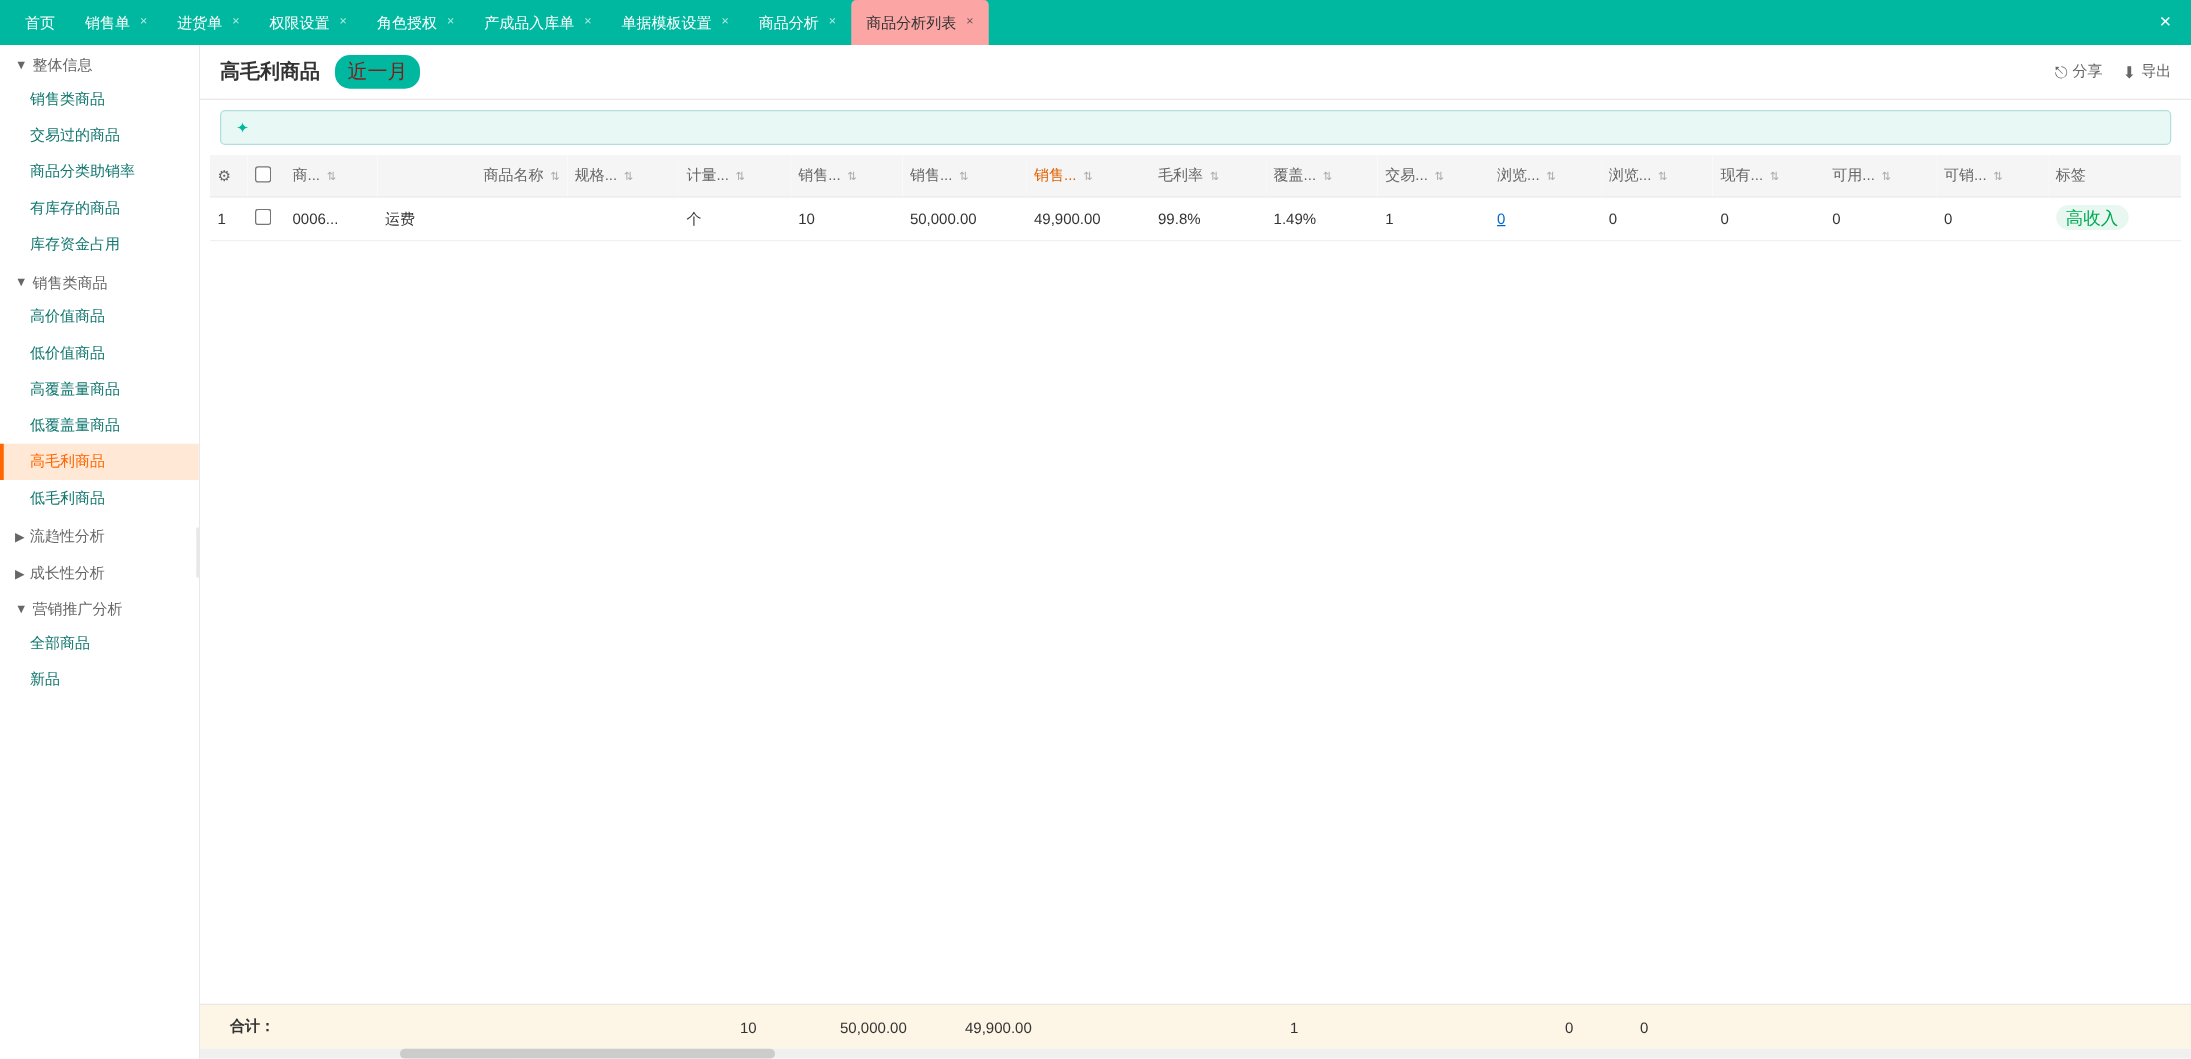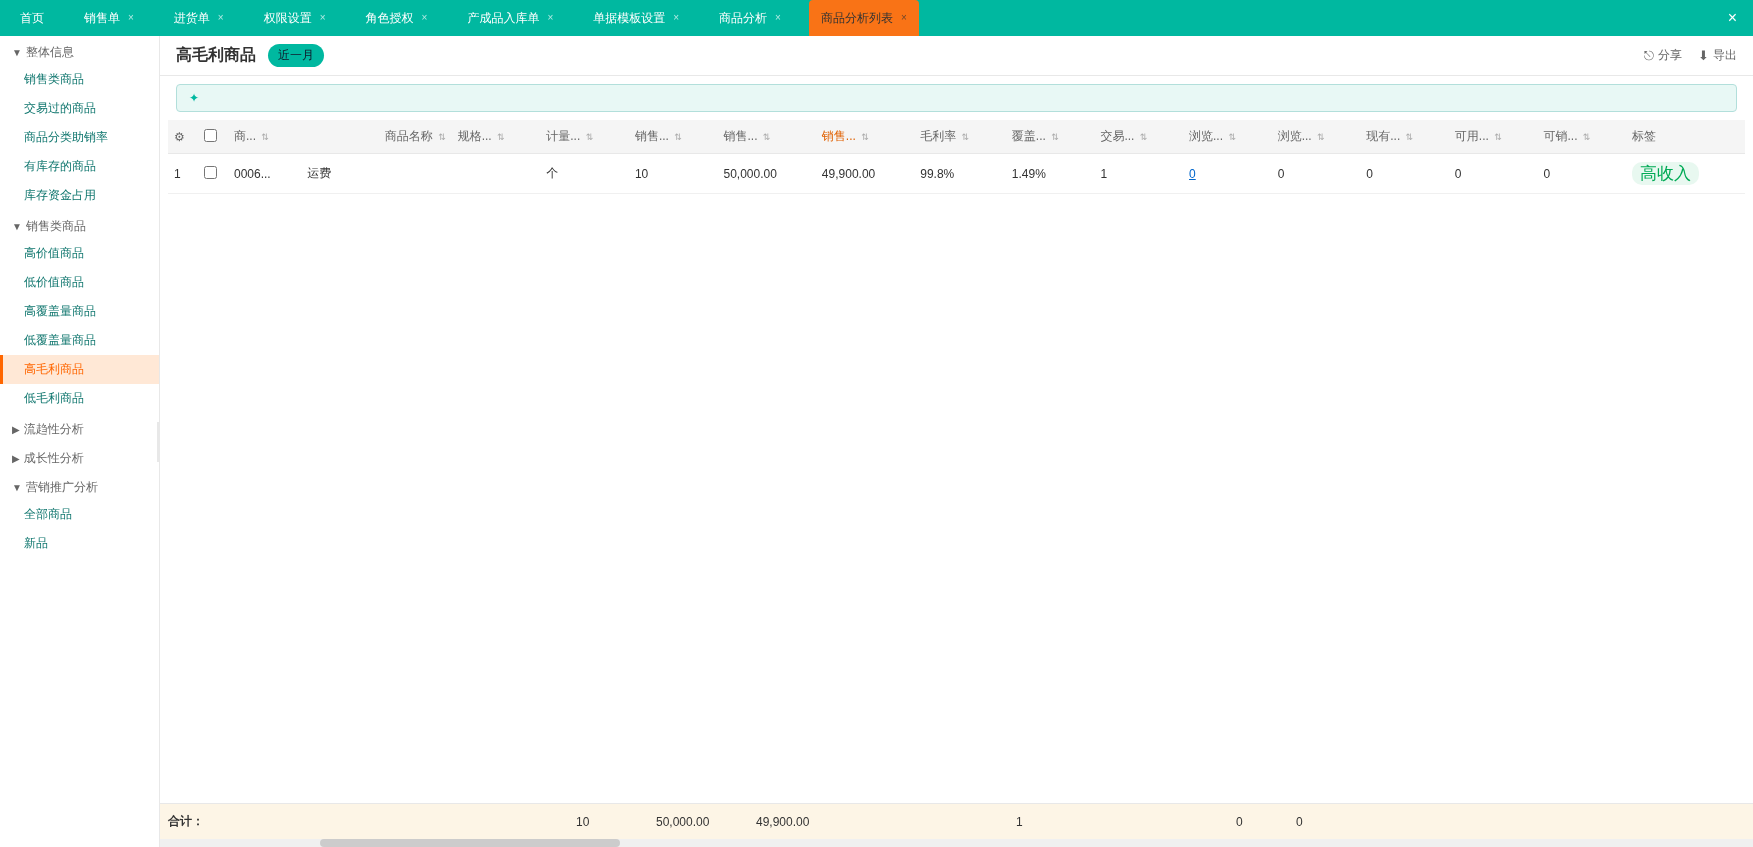--- a/index.html
+++ b/index.html
@@ -7,36 +7,35 @@
 
     
     .top-nav {
       background: #00b8a0;
       display: flex;
       align-items: center;
       height: 36px;
       padding: 0 8px;
       color: #fff;
       position: relative;
-      gap: 16px;
     }
     .top-nav .nav-item {
       padding: 0 12px;
       height: 36px;
       line-height: 36px;
       cursor: pointer;
       white-space: nowrap;
       font-size: 13px;
       display: flex;
       align-items: center;
       gap: 4px;
       color: #fff;
     }
     .top-nav .nav-item.active {
-      background: #f97316;
+      background: #fca5a5;
       color: #333;
       border-radius: 4px 4px 0 0;
     }
     .top-nav .nav-item .close-x {
       font-size: 10px;
       margin-left: 4px;
       opacity: 0.7;
     }
     .top-nav .nav-close-all {
       margin-left: auto;
@@ -124,26 +123,26 @@
       gap: 12px;
       flex-shrink: 0;
     }
     .content-title {
       font-size: 16px;
       font-weight: bold;
       color: #333;
     }
     .time-filter-btn {
       background: #00b8a0;
-      color: #0f172a;
+      color: #7f1d1d;
       border: none;
       padding: 3px 10px;
       border-radius: 12px;
       cursor: pointer;
-      font-size: 12px;
+      font-size: 16px;
     }
     .search-box {
       display: flex;
       align-items: center;
       border: 1px solid #ddd;
       border-radius: 4px;
       padding: 3px 8px;
       flex: 1;
       max-width: 300px;
     }
@@ -228,35 +227,35 @@
       padding: 8px 6px;
       color: #333;
       font-size: 12px;
       white-space: nowrap;
     }
     .badge-high-income {
       background: #e8f8f0;
       color: #00aa55;
       padding: 2px 8px;
       border-radius: 10px;
-      font-size: 17px;
+      font-size: 14px;
     }
     .link-style {
       color: #0066cc;
       text-decoration: underline;
       cursor: pointer;
     }
 
     
     .table-footer {
       display: flex;
       align-items: center;
       background: #fdf5e6;
       border-top: 1px solid #e8e8e8;
-      padding: 8px 8px;
+      padding: 8px 24px;
       height: 36px;
       flex-shrink: 0;
       font-size: 12px;
       color: #333;
       gap: 8px;
     }
     .footer-label {
       font-weight: bold;
       margin-right: 8px;
     }

